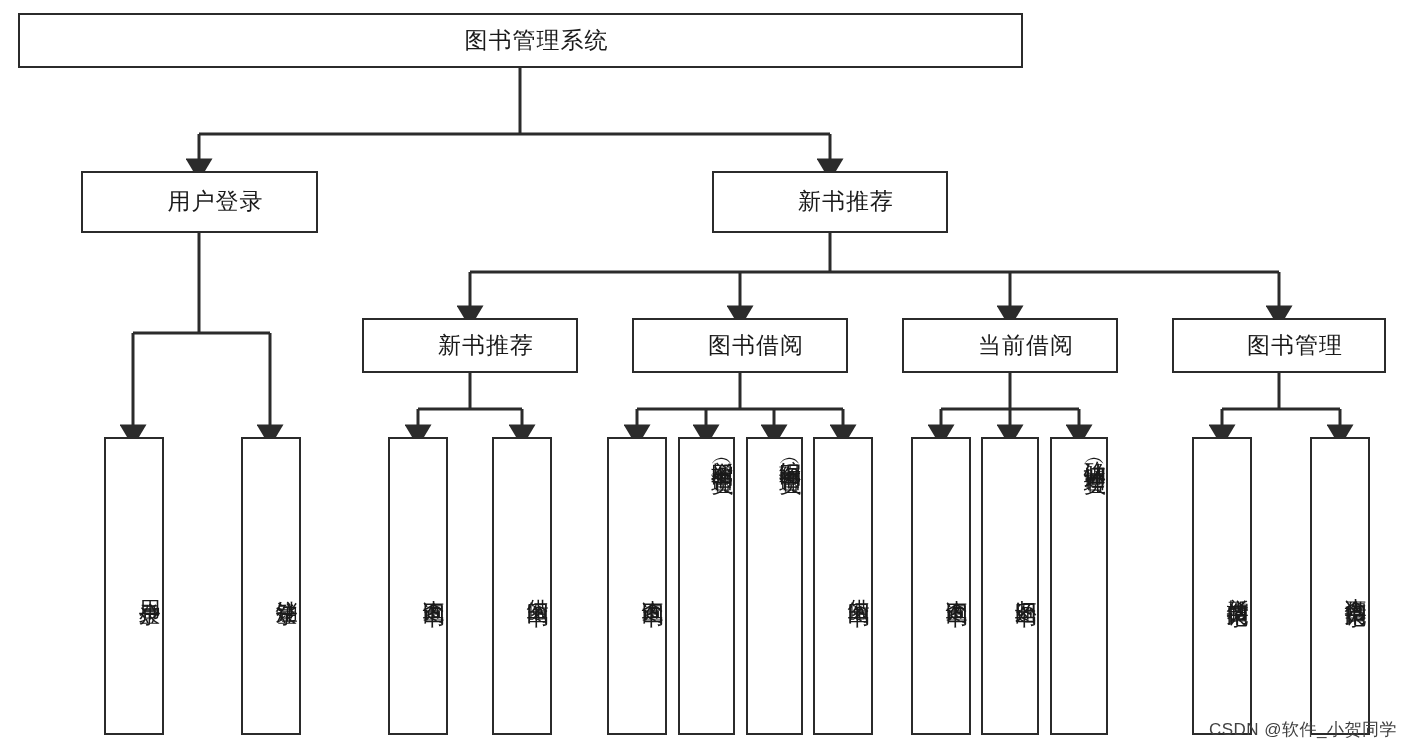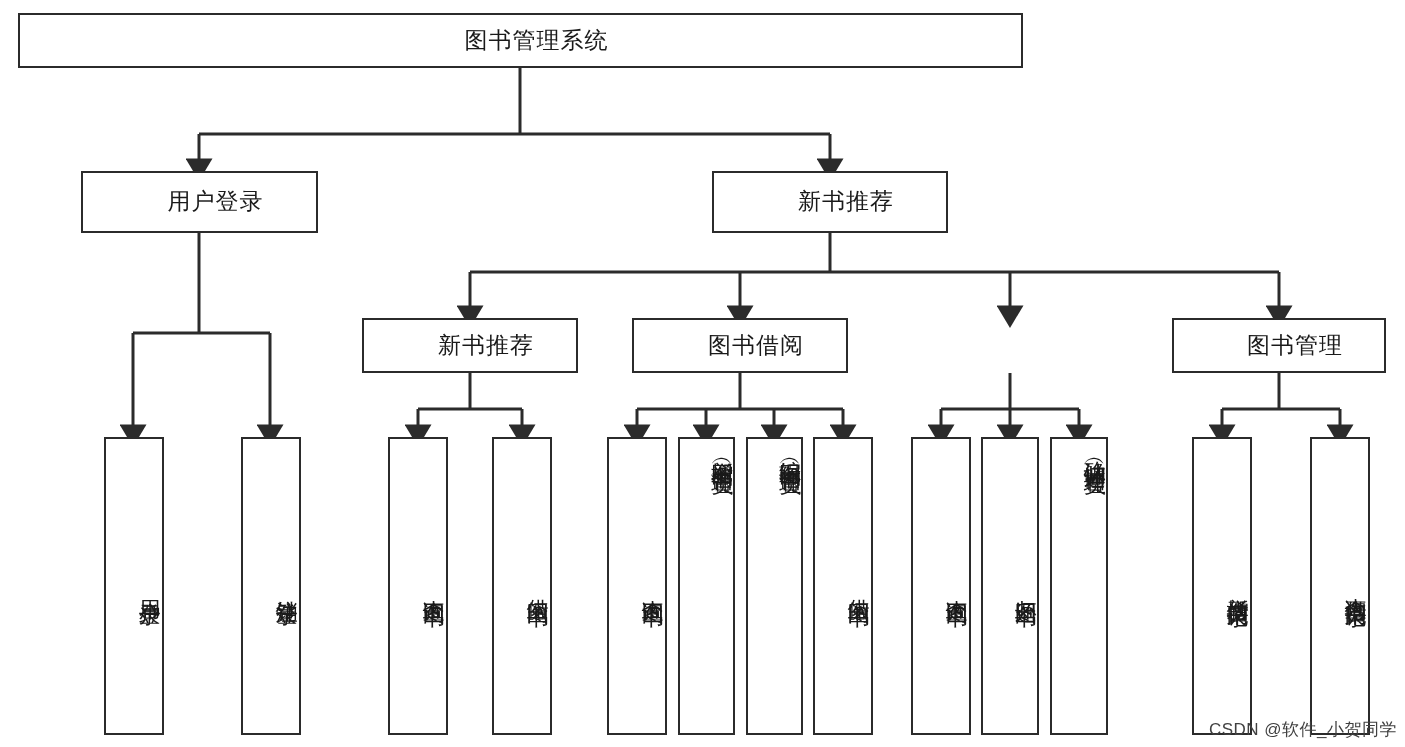--- a/index.html
+++ b/index.html
@@ -139,20 +139,23 @@
   <div class="node horiz" style="left:712px; top:171px; width:236px; height:62px;">
     <span>新书推荐</span>
   </div>
 
   <div class="node horiz" style="left:362px; top:318px; width:216px; height:55px;">
     <span>新书推荐</span>
   </div>
   <div class="node horiz" style="left:632px; top:318px; width:216px; height:55px;justify-content:center;">
     <span>图书借阅</span>
   </div>
+  <div class="node horiz" style="left:902px; top:318px; width:216px; height:55px;">
+    <span>当前借阅</span>
+  </div>
   <div class="node horiz" style="left:1172px; top:318px; width:214px; height:55px;">
     <span>图书管理</span>
   </div>
 
   <div class="node vert" style="left:104px; top:437px; width:60px; height:298px;">
     <span class="vtext">用户登录</span>
   </div>
   <div class="node vert" style="left:241px; top:437px; width:60px; height:298px;">
     <span class="vtext">注销登录</span>
   </div>

